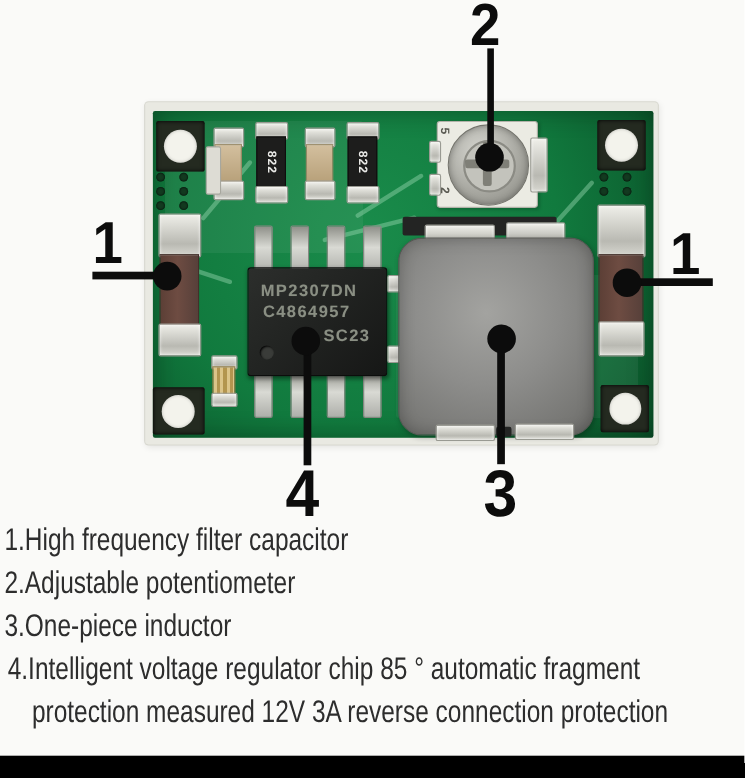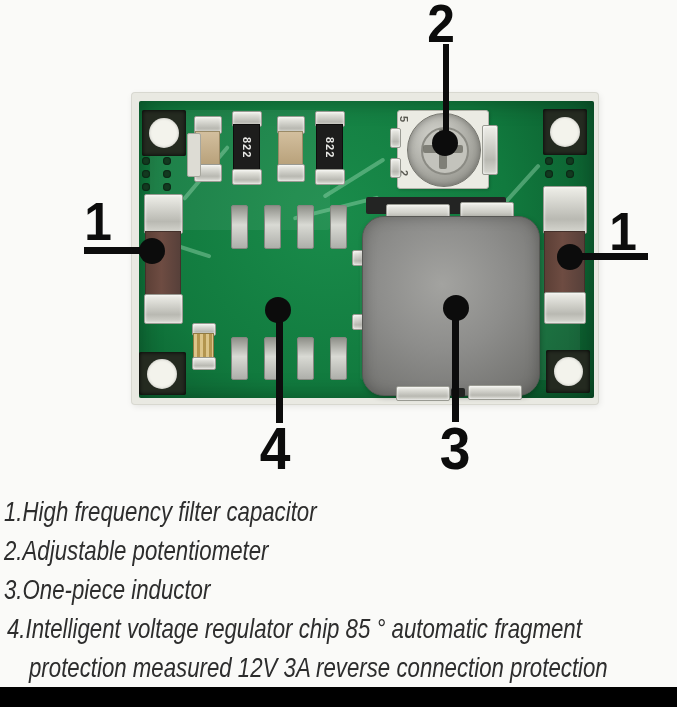--- a/index.html
+++ b/index.html
@@ -52,21 +52,21 @@
   .pot-slot{background:rgba(90,90,82,.65);border-radius:2px;}
   .pot-mark{color:#5a5a52;font-size:11px;font-weight:bold;}
 
   
   .co-digit{color:var(--callout-black,#0c0c0c);font-weight:bold;text-align:center;
             transform:scaleX(.92);transform-origin:center;}
   .co-line{background:var(--callout-black,#0c0c0c);}
   .co-dot{width:26px;height:26px;border-radius:50%;background:var(--callout-black,#0c0c0c);}
 
   
-  .legend{left:4px;top:492px;width:668px;color:var(--legend-text,#2d2d2d);font-style:italic;}
+  .legend{left:4px;top:472px;width:668px;color:var(--legend-text,#2d2d2d);}
   .legend-line{font-size:28.5px;line-height:39px;white-space:nowrap;
                transform:scaleX(.78);transform-origin:left center;}
   .bottom-bar{left:0;top:687px;width:677px;height:20px;background:var(--bottom-bar,#000);}
 </style>
 </head>
 <body>
 
 <div class="stage">
 
   <div class="abs board-edge"></div>
@@ -148,20 +148,26 @@
   <div class="abs pot-slot" style="left:439px;top:129px;width:8px;height:40px;"></div>
 
   <div class="abs chip-pin" style="left:231px;top:205px;width:15px;height:42px;"></div>
   <div class="abs chip-pin" style="left:264px;top:205px;width:15px;height:42px;"></div>
   <div class="abs chip-pin" style="left:297px;top:205px;width:15px;height:42px;"></div>
   <div class="abs chip-pin" style="left:330px;top:205px;width:15px;height:42px;"></div>
   <div class="abs chip-pin" style="left:231px;top:337px;width:15px;height:41px;"></div>
   <div class="abs chip-pin" style="left:264px;top:337px;width:15px;height:41px;"></div>
   <div class="abs chip-pin" style="left:297px;top:337px;width:15px;height:41px;"></div>
   <div class="abs chip-pin" style="left:330px;top:337px;width:15px;height:41px;"></div>
+  <div class="abs chip-body" style="left:225px;top:243px;width:125px;height:97px;">
+    <div class="abs chip-text" style="left:11px;top:11px;width:110px;">MP2307DN</div>
+    <div class="abs chip-text" style="left:13px;top:30px;width:110px;">C4864957</div>
+    <div class="abs chip-text" style="left:68px;top:52px;width:55px;">SC23</div>
+    <div class="abs pin1-dimple" style="left:10px;top:70px;width:13px;height:13px;"></div>
+  </div>
   <div class="abs silver" style="left:352px;top:250px;width:10px;height:14px;"></div>
   <div class="abs silver" style="left:352px;top:314px;width:10px;height:14px;"></div>
 
   <div class="abs dark-bar" style="left:366px;top:197px;width:140px;height:17px;"></div>
   <div class="abs silver" style="left:386px;top:204px;width:62px;height:20px;"></div>
   <div class="abs silver" style="left:460px;top:202px;width:52px;height:20px;"></div>
   <div class="abs ind-body" style="left:362px;top:216px;width:176px;height:178px;"></div>
   <div class="abs silver" style="left:396px;top:386px;width:52px;height:13px;"></div>
   <div class="abs silver" style="left:468px;top:385px;width:52px;height:13px;"></div>
   <div class="abs dark-bar" style="left:451px;top:388px;width:14px;height:9px;"></div>

